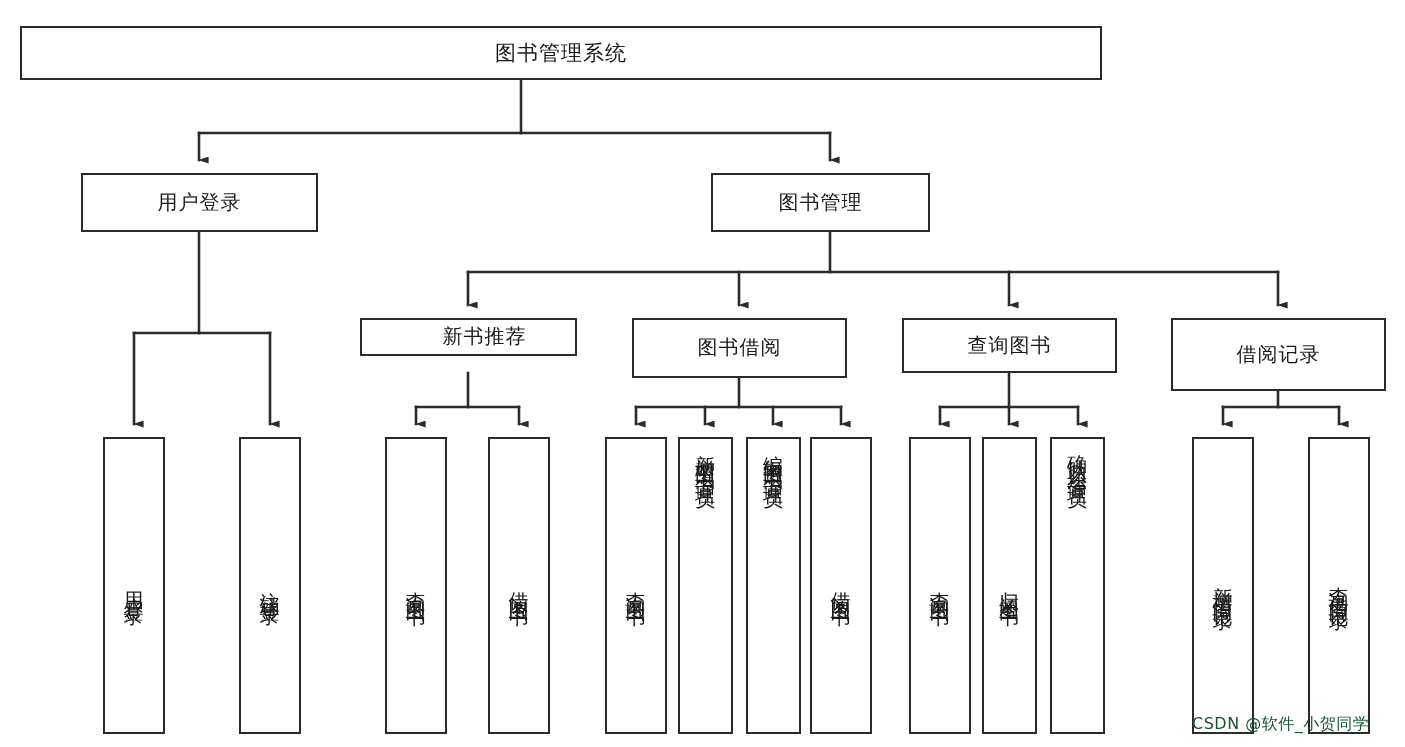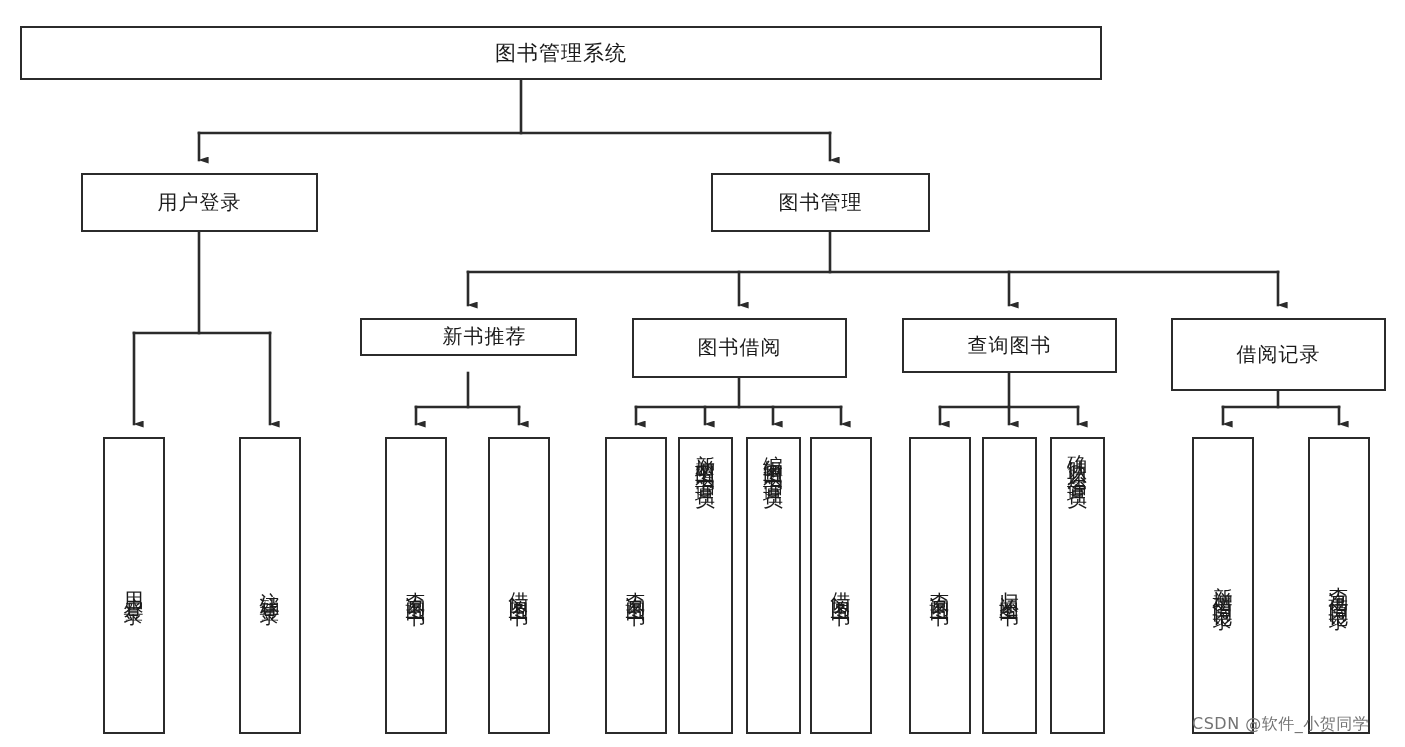--- a/index.html
+++ b/index.html
@@ -62,21 +62,21 @@
     font-size: 20px;
     letter-spacing: 5px;
     line-height: 1;
     white-space: nowrap;
   }
   .node.vert.centered {
     align-items: center;
   }
   .watermark {
     position: absolute;
-    color: #737373;
+    color: #14532d;
     font-size: 16px;
     letter-spacing: 0.5px;
     white-space: nowrap;
     user-select: none;
   }
 </style>
 </head>
 <body>
 
 <div id="diagram-root">

